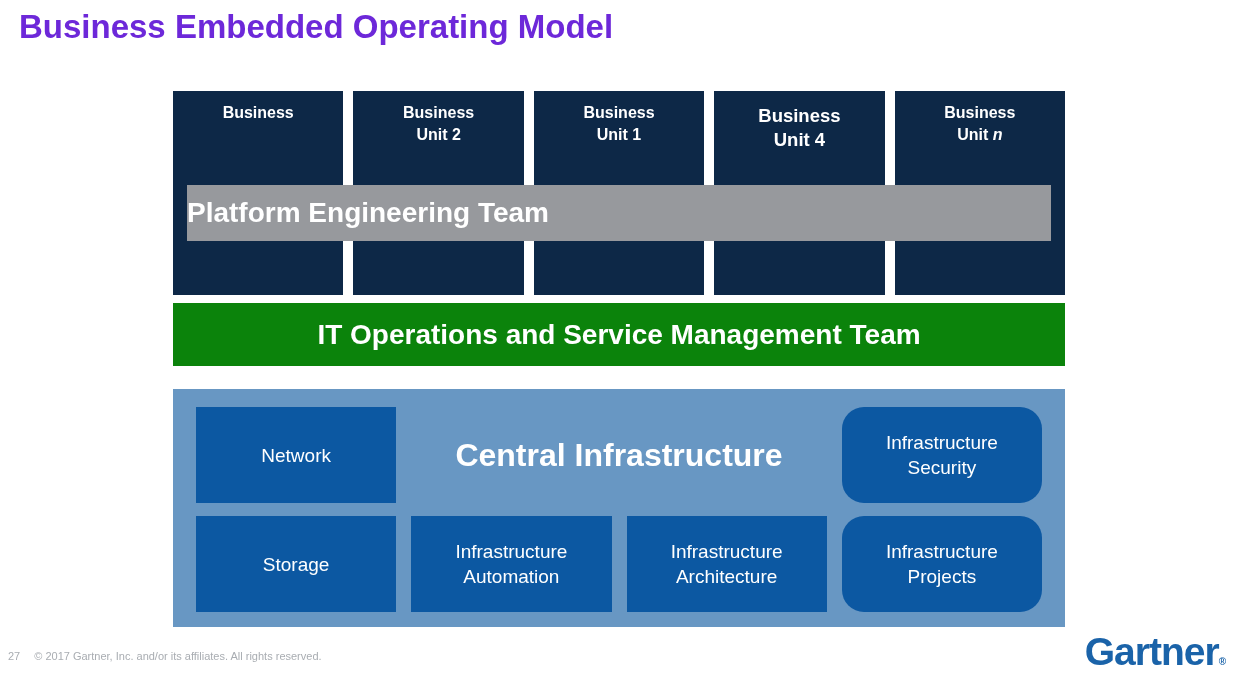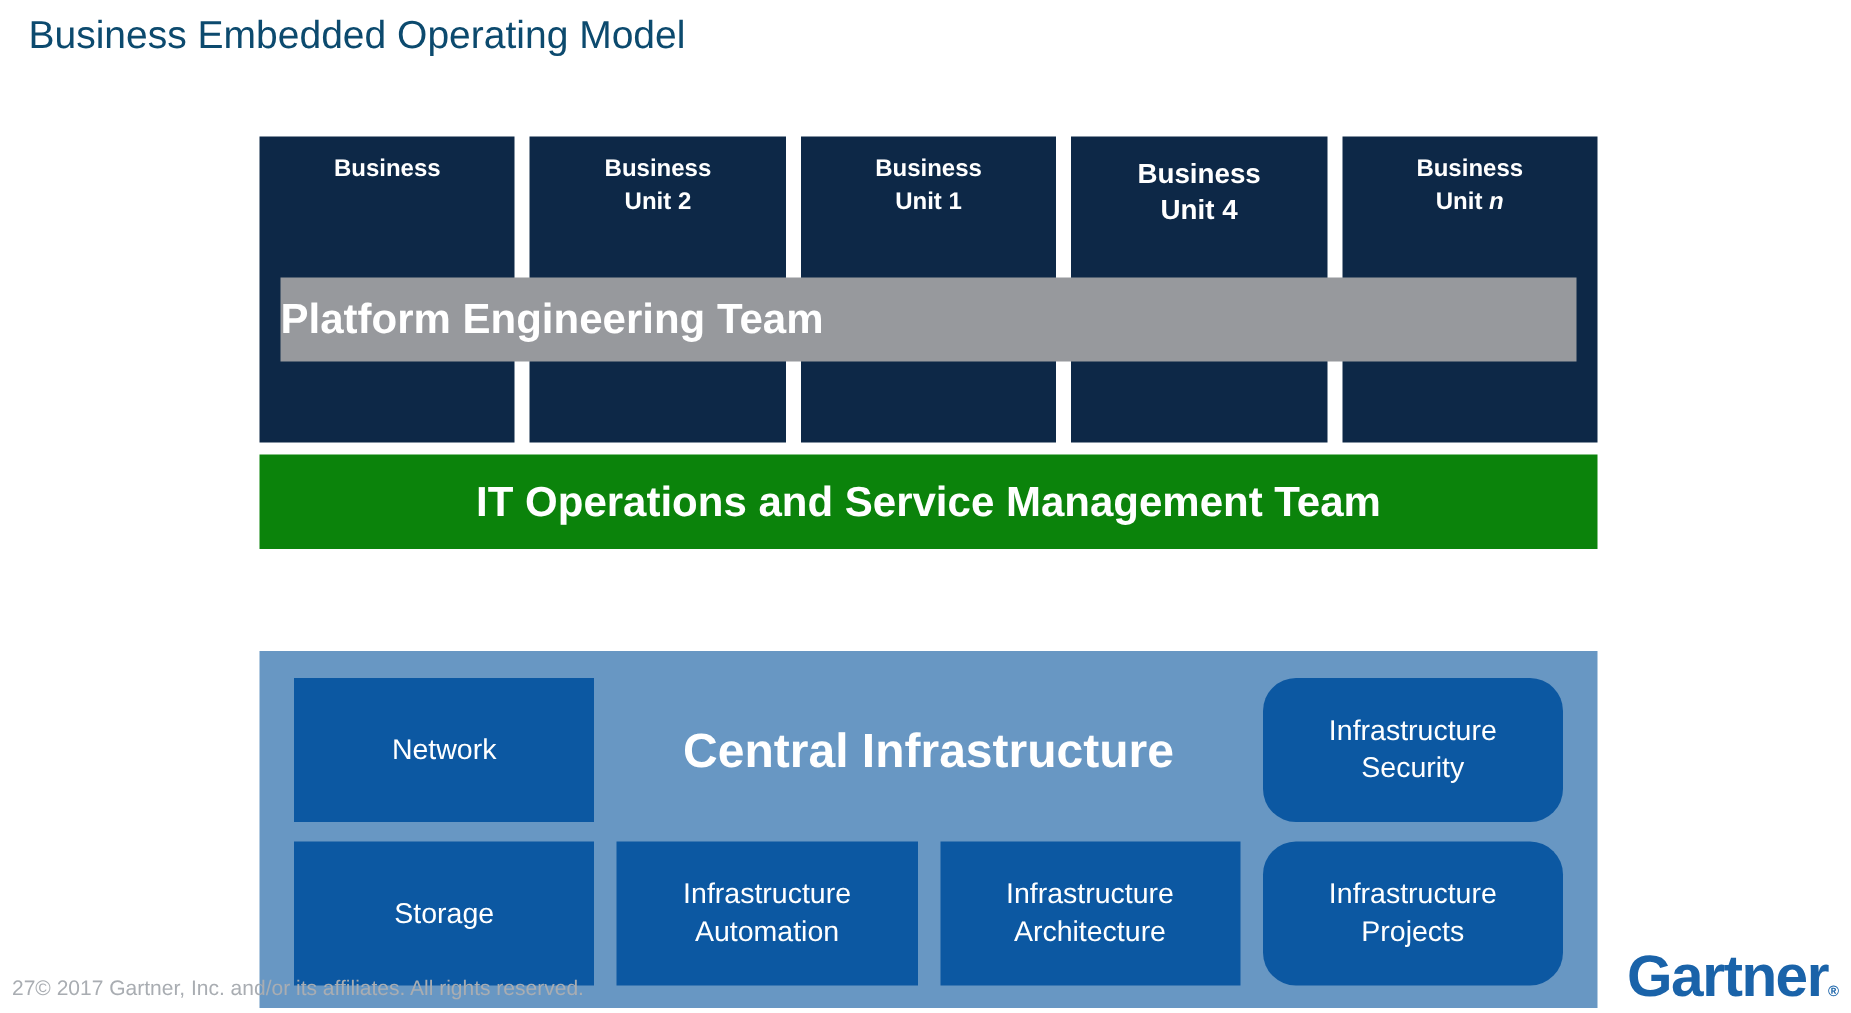--- a/index.html
+++ b/index.html
@@ -11,23 +11,23 @@
     font-family: "Liberation Sans", sans-serif;
     overflow: hidden;
     position: relative;
   }
 
   
   .slide-title {
     position: absolute;
     left: 19px;
     top: 8px;
-    font-size: 26px;
-    font-weight: normal;
-    color: #0c4a6e;
+    font-size: 33px;
+    font-weight: bold;
+    color: #6d28d9;
     letter-spacing: 0px;
   }
 
   
   .bu-row {
     position: absolute;
     left: 173px;
     top: 91px;
     width: 892px;
     height: 204px;
@@ -94,21 +94,20 @@
     width: 892px;
     height: 238px;
     background: #6897c3;
     box-sizing: border-box;
     padding: 18px 23px 15px 23px;
     display: grid;
     grid-template-columns: repeat(4, 1fr);
     grid-template-rows: 96px 96px;
     column-gap: 15px;
     row-gap: 13px;
-    margin-top: 45px;
   }
   .infra-box {
     background: #0c58a2;
     color: #ffffff;
     font-size: 19px;
     line-height: 25px;
     text-align: center;
     display: flex;
     align-items: center;
     justify-content: center;
@@ -130,24 +129,24 @@
   .col3 { grid-column: 3; }
   .col4 { grid-column: 4; border-radius: 22px; }
   .row1 { grid-row: 1; }
   .row2 { grid-row: 2; }
 
   
   .footer {
     position: absolute;
     left: 8px;
     top: 650px;
-    font-size: 14px;
+    font-size: 11px;
     color: #a9adb2;
     display: flex;
-    gap: 0;
+    gap: 14px;
     align-items: baseline;
   }
 
   
   .gartner-logo {
     position: absolute;
     right: 8px;
     bottom: 4px;
     color: #1a63a9;
     font-weight: bold;

